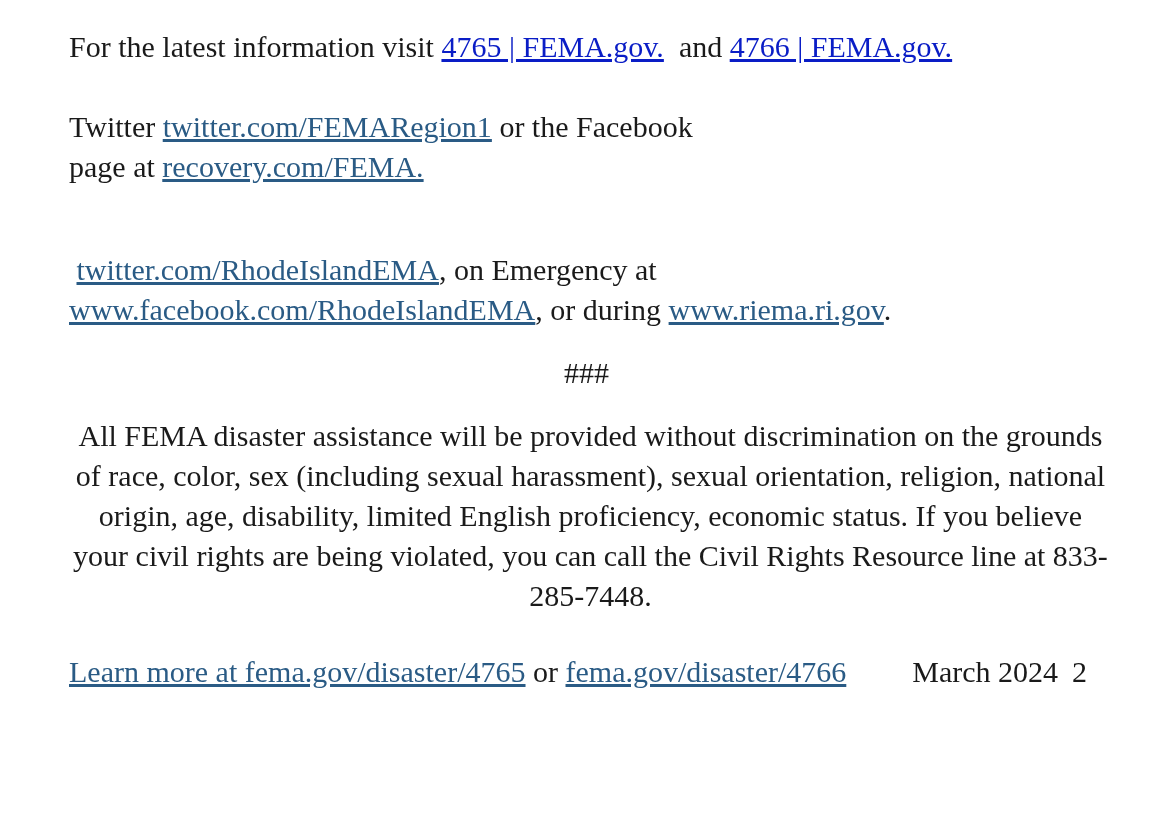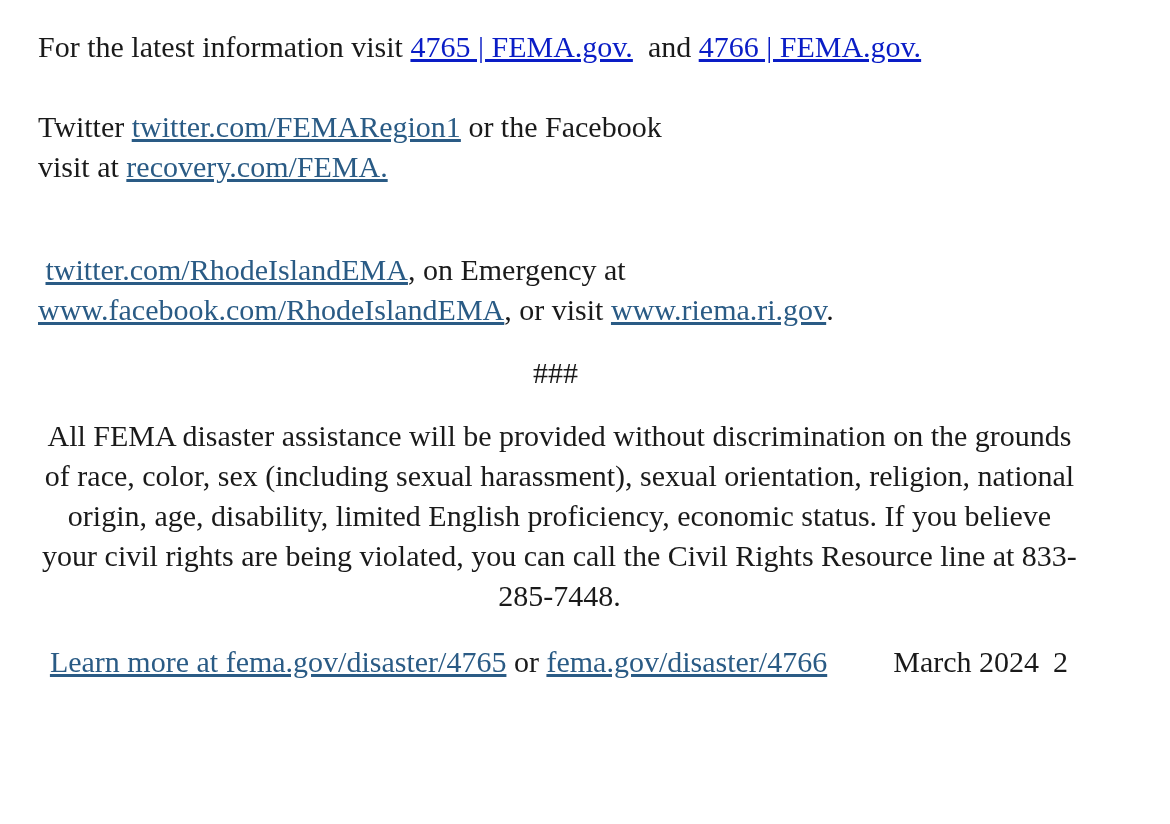--- a/index.html
+++ b/index.html
@@ -1,47 +1,47 @@
 <!DOCTYPE html>
 <html><head>
 <meta charset="utf-8">
 <style>
   html, body { margin: 0; padding: 0; background: #ffffff; }
   body {
     width: 1170px; height: 824px; overflow: hidden;
     font-family: "Liberation Serif", "DejaVu Serif", serif;
     font-size: 30px; line-height: 40px; color: #1a1a1a;
   }
-  .page { position: relative; padding: 27px 0 0 38px; width: 1030px; }
+  .page { position: relative; padding: 27px 0 0 69px; width: 1030px; }
   p { margin: 0; }
   .p1 { width: 1040px; }
   .p2 { margin-top: 23px; width: 1030px; }
   a.blue { color: #0a1dc6; text-decoration: underline; }
   a.teal { color: #2a5b85; }
   .center { text-align: center; width: 1035px; }
   .hash { margin-top: 23px; }
   .mission { margin-top: 23px; font-style: italic; }
   .nondisc { margin-top: 23px; padding: 0 4px; }
-  .footer { margin-top: 26px; text-align: right; }
+  .footer { margin-top: 36px; }
   .gap { display: inline-block; width: 66px; }
   .gap2 { display: inline-block; width: 14px; }
 </style>
 </head>
 <body>
 
 <div class="page">
   <p class="p1">
     <span>For the latest information visit </span><a class="blue" href="#"> 4765 | FEMA.gov.</a><span style="white-space:pre">  and </span><a class="blue" href="#">4766 | FEMA.gov.</a><br>
     <br>
     <span>Twitter </span><a class="teal" href="#">twitter.com/FEMARegion1</a><span> or the Facebook</span><br>
-    <span>visit at </span><a class="teal" href="#">recovery.com/FEMA.</a>
+    <span>page at </span><a class="teal" href="#">recovery.com/FEMA.</a>
   </p>
 
   <p class="p2">
-    <br>&nbsp;<a class="teal" href="#">twitter.com/RhodeIslandEMA</a><span>, on Emergency at </span><br><a class="teal" href="#">www.facebook.com/RhodeIslandEMA</a><span>, or visit </span><a class="teal" href="#">www.riema.ri.gov</a><span>.</span>
+    <br>&nbsp;<a class="teal" href="#">twitter.com/RhodeIslandEMA</a><span>, on Emergency at </span><br><a class="teal" href="#">www.facebook.com/RhodeIslandEMA</a><span>, or during </span><a class="teal" href="#">www.riema.ri.gov</a><span>.</span>
   </p>
 
   <p class="center hash">###</p>
 
 
   <p class="center nondisc">All FEMA disaster assistance will be provided without discrimination on the grounds of race, color, sex (including sexual harassment), sexual orientation, religion, national origin, age, disability, limited English proficiency, economic status. If you believe your civil rights are being violated, you can call the Civil Rights Resource line at 833-285-7448.</p>
 
   <p class="footer">
     <a class="teal" href="#">Learn more at fema.gov/disaster/4765</a><span style="white-space:pre"> or </span><a class="teal" href="#">fema.gov/disaster/4766</a><span class="gap"></span><span>March 2024</span><span class="gap2"></span><span>2</span>
   </p>

